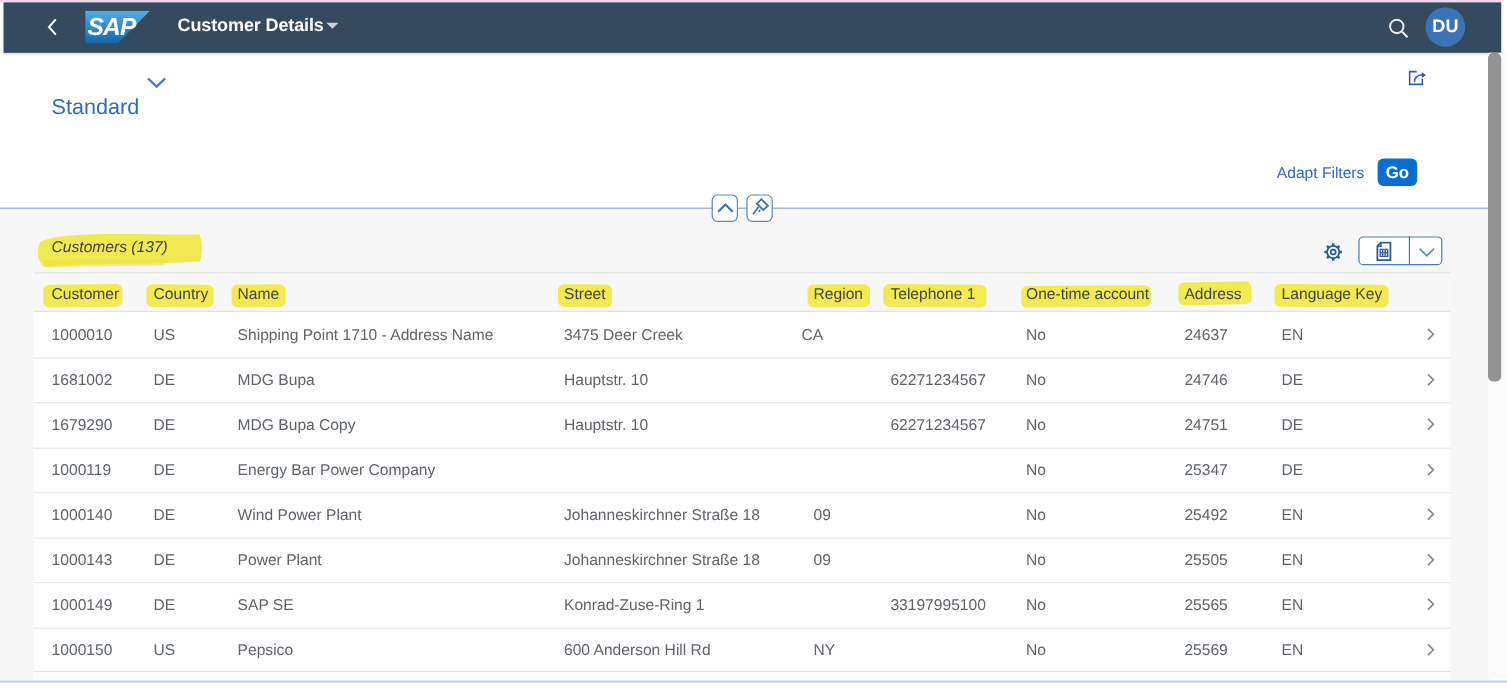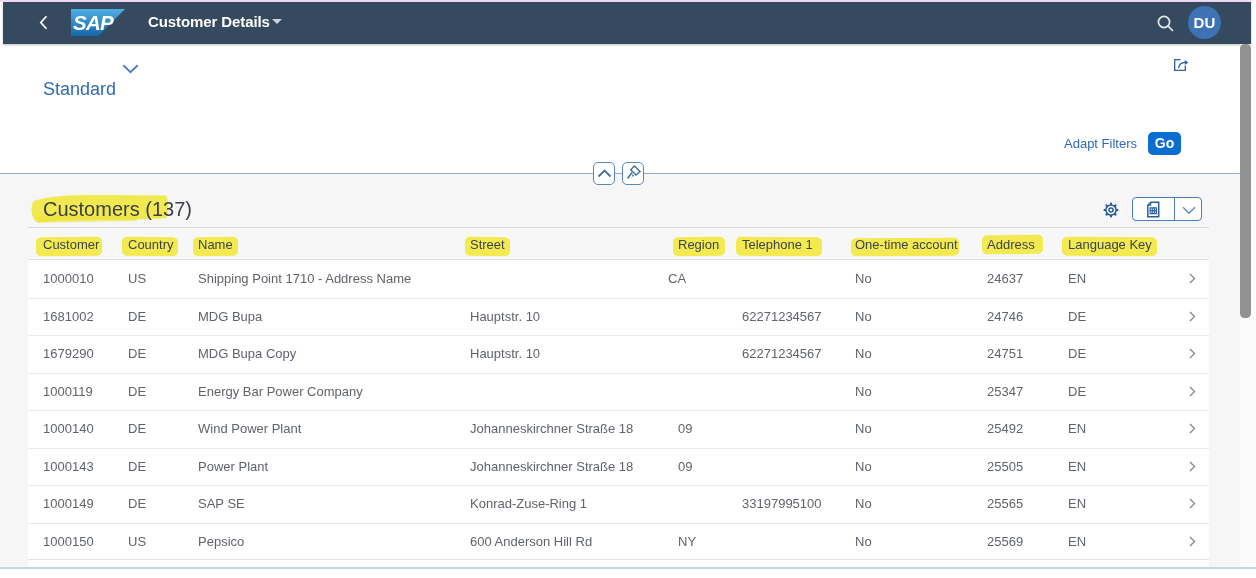--- a/index.html
+++ b/index.html
@@ -41,21 +41,21 @@
   .hcell { position:absolute; top:228px; height:31px; line-height:33px; font-size:13px; color:#3f444a; }
   .row { position:absolute; width:1181px; left:28px; }
   .cell { position:absolute; font-size:13px; color:#5f646a; top:0; white-space:nowrap; }
   .rowch { position:absolute; left:1161px; }
   .rsep { left:28px; width:1181px; height:1px; background:#e9e9e9; }
 
   
   .hl { position:absolute; background:#f1e83d; border-radius:5px; opacity:0.9; }
 
   
-  #tbltitle { left:43px; top:198px; font-size:20px; color:#3a3f44; }
+  #tbltitle { left:43px; top:198px; font-size:13px; color:#3a3f44;font-style:italic; }
   #gearwrap { left:1103px; top:202px; }
   #exportbtn { left:1132px; top:197px; width:70px; height:24px; background:#fff; border:1px solid #4a7cb8; border-radius:4px; }
   #exportdiv { left:1174px; top:197px; width:1px; height:24px; background:#4a7cb8; }
 
   
   #botgap { left:0; top:560px; width:28px; height:7px; background:#f6f6f6; }
   #botgap2 { left:1209px; top:560px; width:32px; height:7px; background:#f6f6f6; }
   #botline { left:0; top:566.5px; width:1256px; height:2px; background:#c9d5e6; }
 
   
@@ -176,20 +176,21 @@
   <div class="hcell" style="left:742px">Telephone 1</div>
   <div class="hcell" style="left:855px">One-time account</div>
   <div class="hcell" style="left:987px">Address</div>
   <div class="hcell" style="left:1068px">Language Key</div>
 
   <div id="rowwrap">
   <div class="row" style="top:260px;height:38px">
       <span class="cell" style="left:15px;line-height:38px">1000010</span>
       <span class="cell" style="left:100px;line-height:38px">US</span>
       <span class="cell" style="left:170px;line-height:38px">Shipping Point 1710 - Address Name</span>
+      <span class="cell" style="left:442px;line-height:38px">3475 Deer Creek</span>
       <span class="cell" style="left:640px;line-height:38px">CA</span>
       <span class="cell" style="left:827px;line-height:38px">No</span>
       <span class="cell" style="left:959px;line-height:38px">24637</span>
       <span class="cell" style="left:1040px;line-height:38px">EN</span>
       <svg class="rowch" style="top:13px" width="7" height="11" viewBox="0 0 7 11">
         <path d="M1 1 L5.5 5.5 L1 10" fill="none" stroke="#8a8a8a" stroke-width="1.4"></path>
       </svg>
     </div>
   <div class="row" style="top:298px;height:37px">
       <span class="cell" style="left:15px;line-height:37px">1681002</span>

